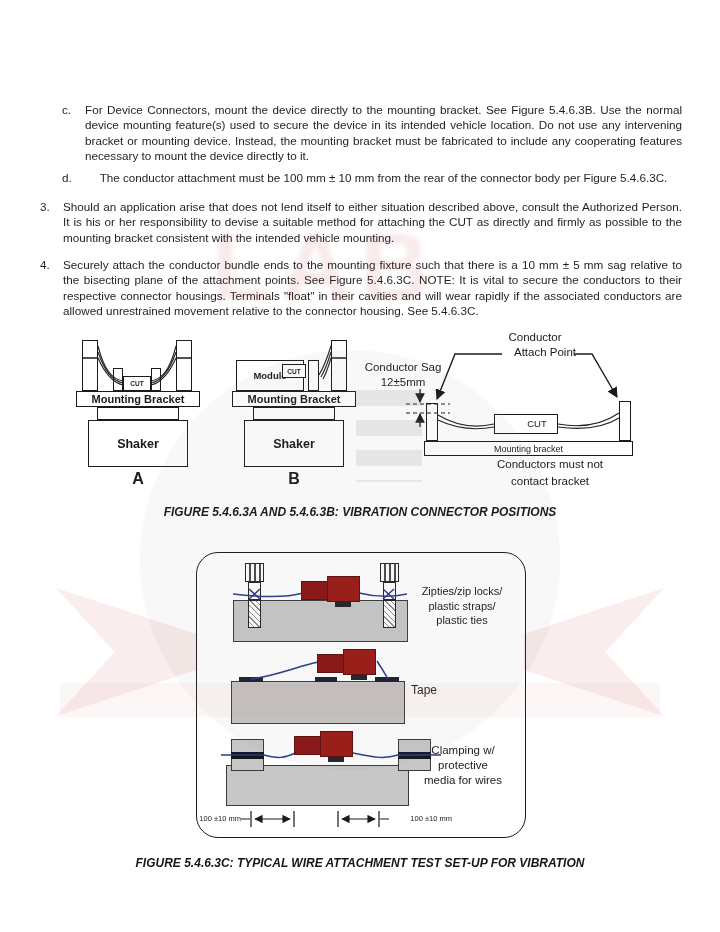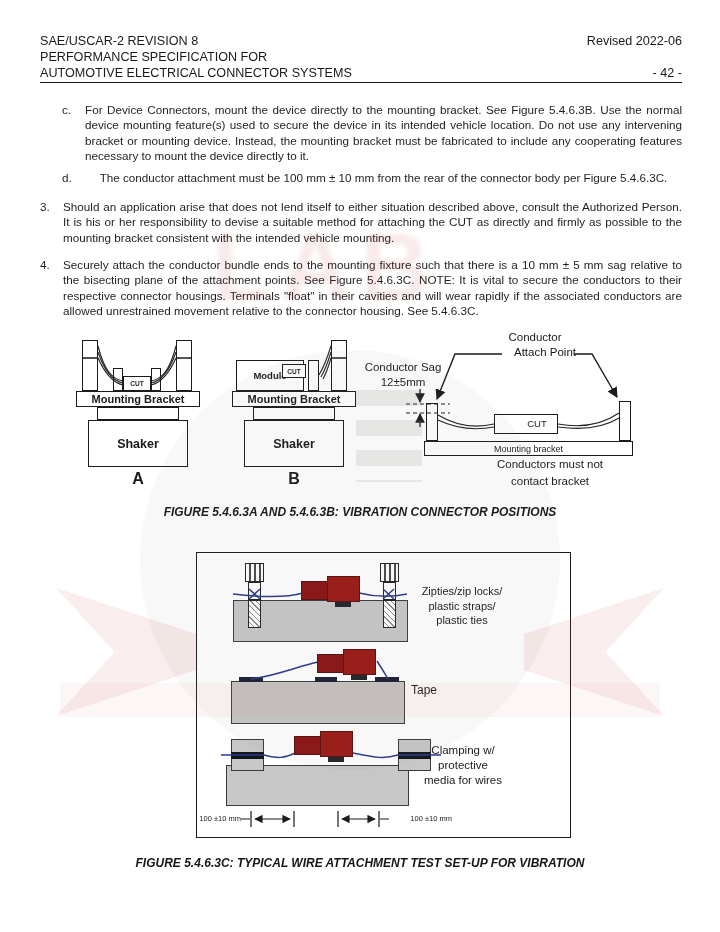--- a/index.html
+++ b/index.html
@@ -45,33 +45,20 @@
   .wm-bars{position:absolute;left:356px;top:390px;width:66px;height:92px;
            background:repeating-linear-gradient(180deg,rgba(105,112,95,0.13) 0 16px,transparent 16px 30px);}
   .wm-ribbon{position:absolute;width:140px;height:128px;background:rgba(205,80,80,0.10);}
   .wm-band{position:absolute;left:60px;top:683px;width:600px;height:34px;background:rgba(215,95,95,0.06);}
 </style>
 </head>
 <body>
 
 <div class="page">
 
-  <div class="hdr">
-    <div class="hdr-row">
-      <span>SAE/USCAR-2 REVISION 8</span>
-      <span class="hdr-right">Revised 2022-06</span>
-    </div>
-    <div class="hdr-row">
-      <span>PERFORMANCE SPECIFICATION FOR</span>
-    </div>
-    <div class="hdr-row">
-      <span>AUTOMOTIVE ELECTRICAL CONNECTOR SYSTEMS</span>
-      <span class="hdr-right">- 42 -</span>
-    </div>
-  </div>
 
   <div class="para" style="left:62px;top:102px;width:620px;">
     <div class="marker">c.</div>
     <div class="ptext">For Device Connectors, mount the device directly to the mounting bracket. See Figure 5.4.6.3B. Use the normal device mounting feature(s) used to secure the device in its intended vehicle location. Do not use any intervening bracket or mounting device. Instead, the mounting bracket must be fabricated to include any cooperating features necessary to mount the device directly to it.</div>
   </div>
   <div class="para" style="left:62px;top:170px;width:620px;">
     <div class="marker">d.</div>
     <div class="ptext" style="text-align:center;">The conductor attachment must be 100 mm ± 10 mm from the rear of the connector body per Figure 5.4.6.3C.</div>
   </div>
   <div class="para" style="left:40px;top:199px;width:642px;">
@@ -153,21 +140,21 @@
     <div class="lbl c" style="left:350px;top:46px;width:106px;font-size:11.5px;">12±5mm</div>
     <div class="box" style="left:494px;top:84px;width:64px;height:20px;"></div>
     <div class="lbl c" style="left:516px;top:88px;width:42px;font-size:9.5px;">CUT</div>
     <div class="box flexc" style="left:424px;top:111px;width:209px;height:15px;font-size:9px;">Mounting bracket</div>
     <div class="lbl c" style="left:450px;top:128px;width:200px;font-size:11.5px;">Conductors must not</div>
     <div class="lbl c" style="left:450px;top:145px;width:200px;font-size:11.5px;">contact bracket</div>
   </div>
 
   <div class="caption" style="top:505px;">FIGURE 5.4.6.3A AND 5.4.6.3B: VIBRATION CONNECTOR POSITIONS</div>
 
-  <div class="box" style="left:196px;top:552px;width:375px;height:286px;border-width:1.6px;">
+  <div class="box" style="left:196px;top:552px;width:330px;height:286px;border-width:1.6px;border-radius:22px;">
 
     <div class="abs grey" style="left:36px;top:47px;width:175px;height:42px;"></div>
     <div class="abs cap" style="left:48px;top:10px;width:19px;height:19px;"></div>
     <div class="abs shaft" style="left:51px;top:29px;width:13px;height:18px;"></div>
     <div class="abs hatch" style="left:51px;top:47px;width:13px;height:28px;"></div>
     <div class="abs cap" style="left:183px;top:10px;width:19px;height:19px;"></div>
     <div class="abs shaft" style="left:186px;top:29px;width:13px;height:18px;"></div>
     <div class="abs hatch" style="left:186px;top:47px;width:13px;height:28px;"></div>
 
     <div class="abs grey" style="left:34px;top:128px;width:174px;height:43px;"></div>

